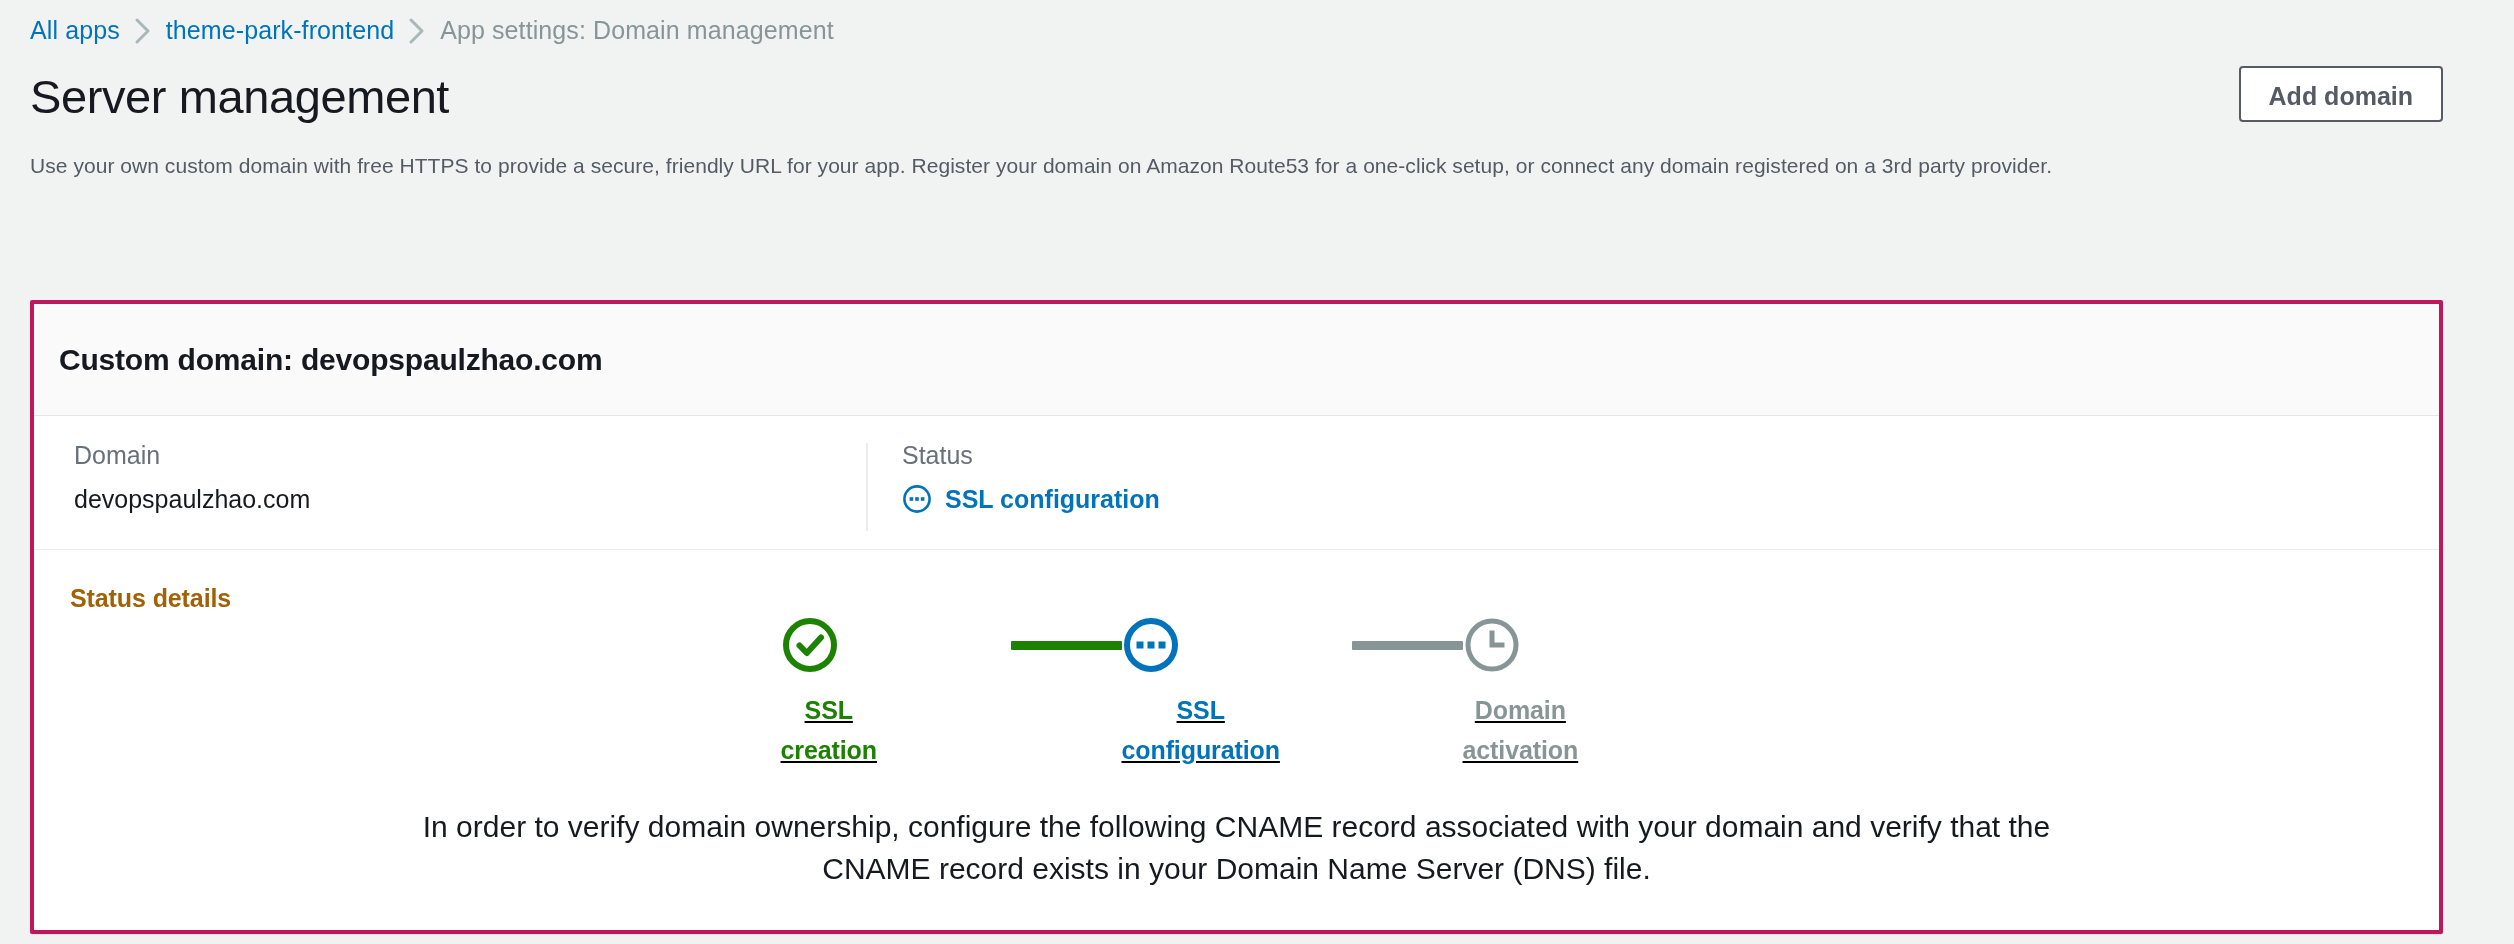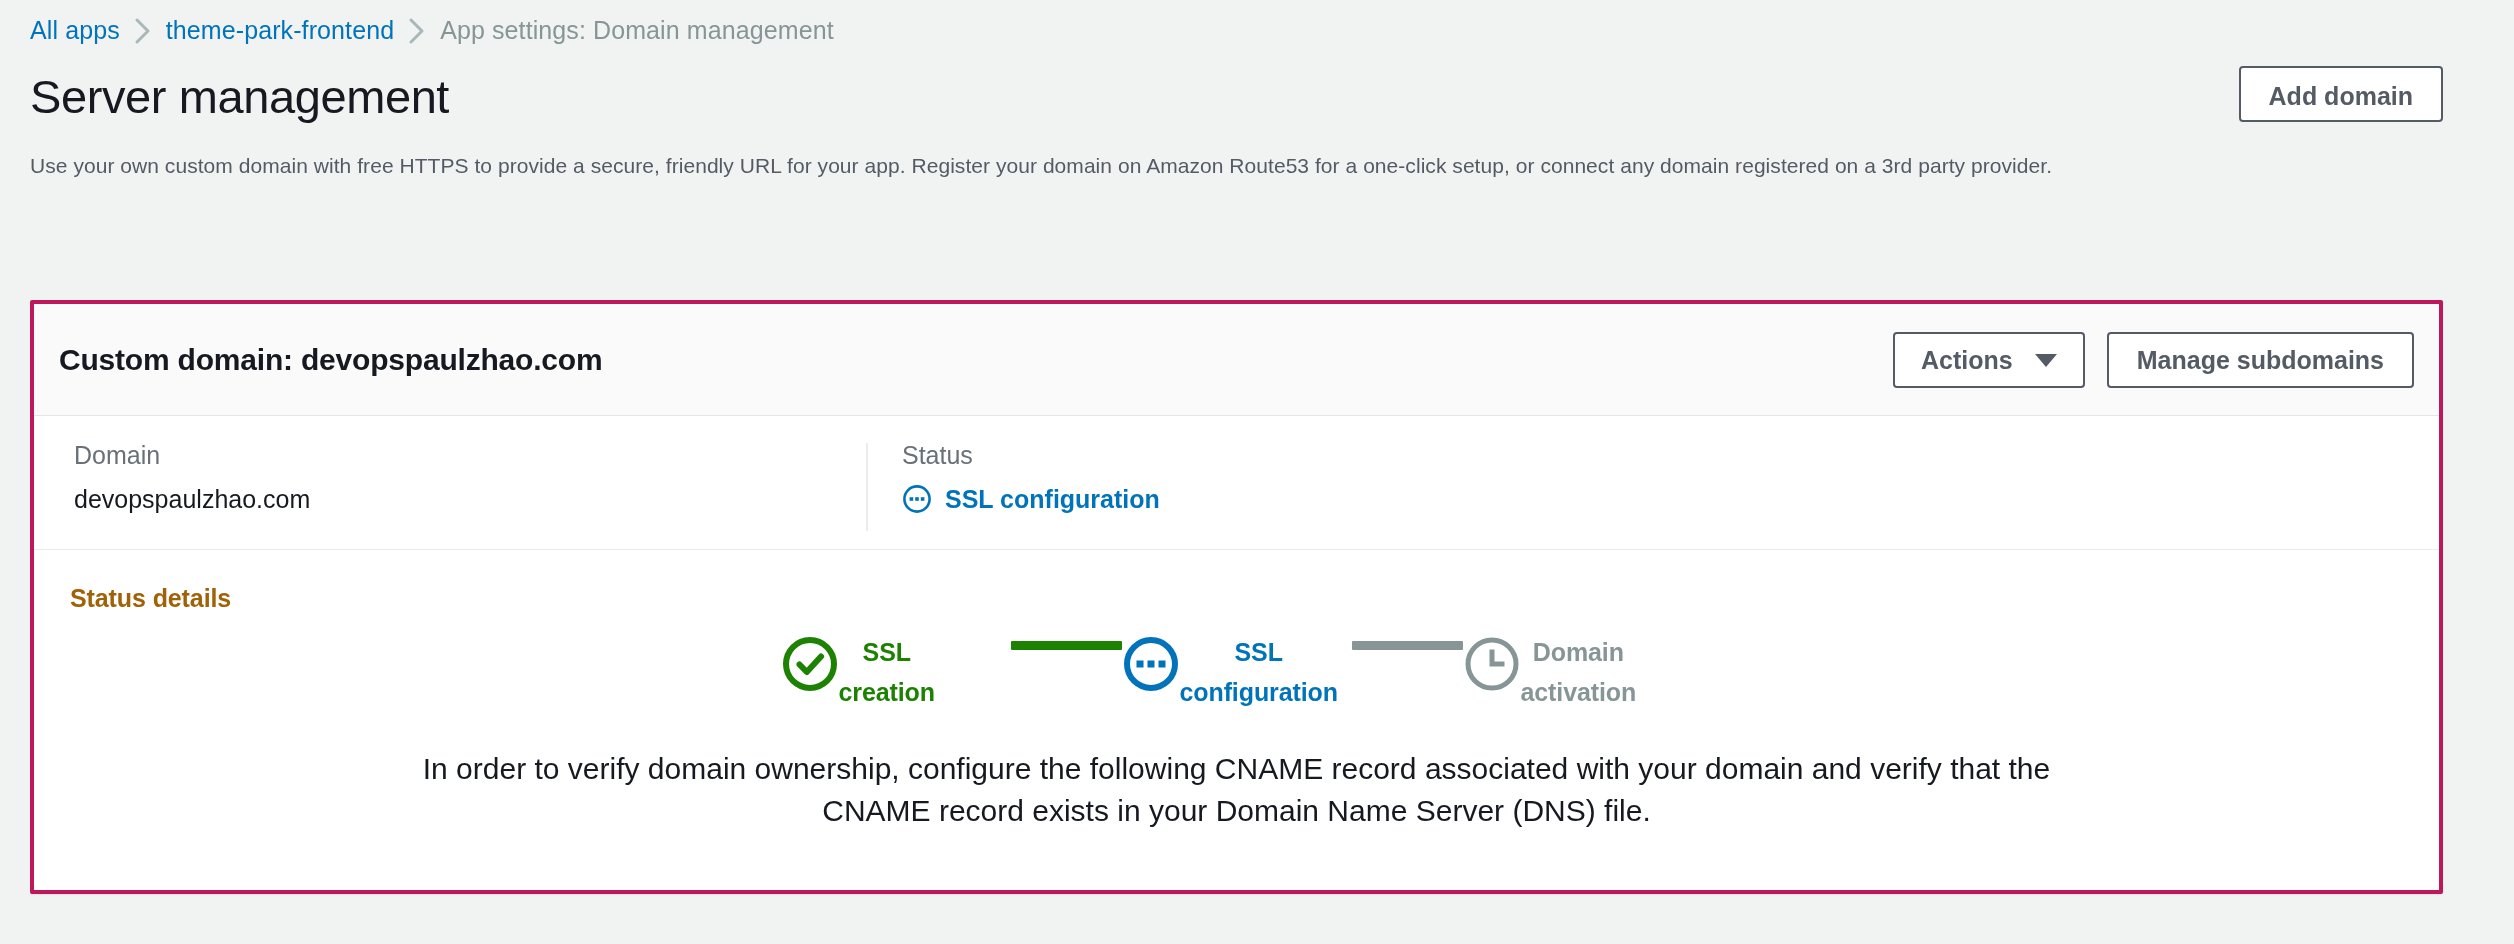--- a/index.html
+++ b/index.html
@@ -213,22 +213,24 @@
 
   .stepper {
     display: flex;
     justify-content: center;
     align-items: flex-start;
     padding-top: 32px;
   }
   .step {
     width: 230px;
     display: flex;
-    align-items: center;
+    flex-direction: column;
+    align-items: flex-start;
     flex: none;
+    text-decoration: underline;
   }
   .step-icon {
     width: 58px;
     height: 58px;
     display: flex;
     align-items: center;
     justify-content: center;
   }
   .step-icon svg { display: block; }
   .step-label {
@@ -289,27 +291,20 @@
     <h1 class="page-title">Server management</h1>
     <button class="btn add-domain-btn">Add domain</button>
   </div>
 
   <p class="description">Use your own custom domain with free HTTPS to provide a secure, friendly URL for your app. Register your domain on Amazon Route53 for a one-click setup, or connect any domain registered on a 3rd party provider.</p>
 
   <section class="card">
 
     <div class="card-header">
       <span class="card-title">Custom domain: devopspaulzhao.com</span>
-      <div class="card-header-actions">
-        <button class="btn actions-btn">
-          <span>Actions</span>
-          <span class="caret"></span>
-        </button>
-        <button class="btn manage-btn">Manage subdomains</button>
-      </div>
     </div>
 
     <div class="info-row">
       <div class="vsep"></div>
 
       <div class="info-col domain">
         <div class="info-label">Domain</div>
         <div class="info-value">devopspaulzhao.com</div>
       </div>
 

